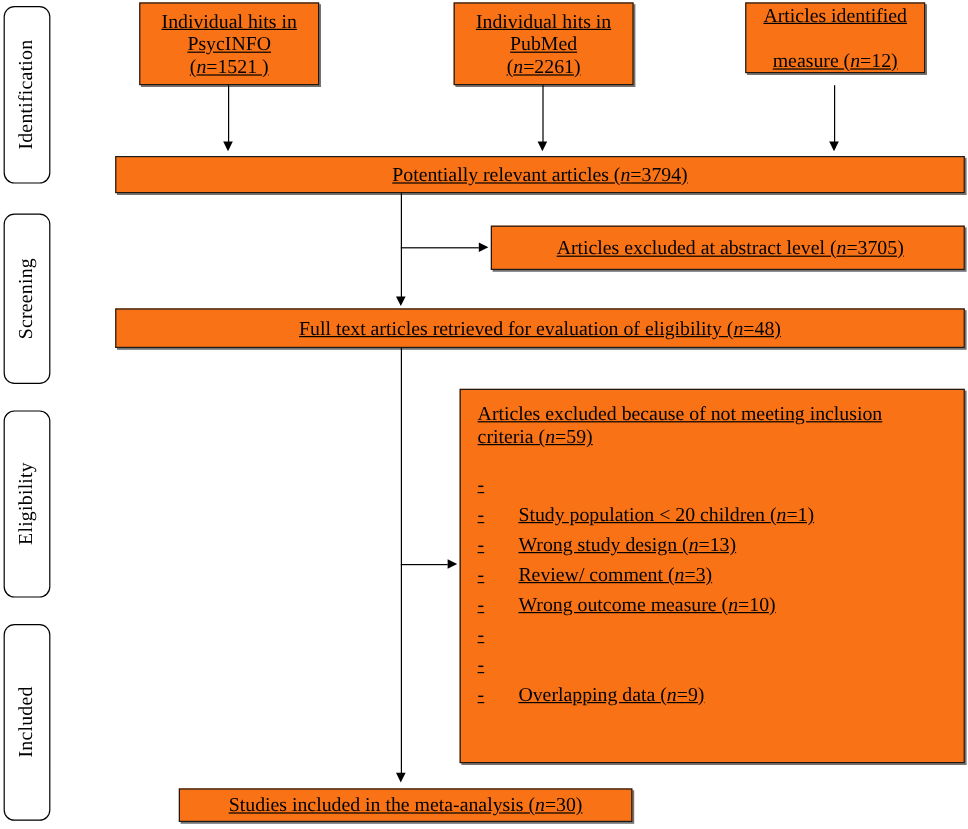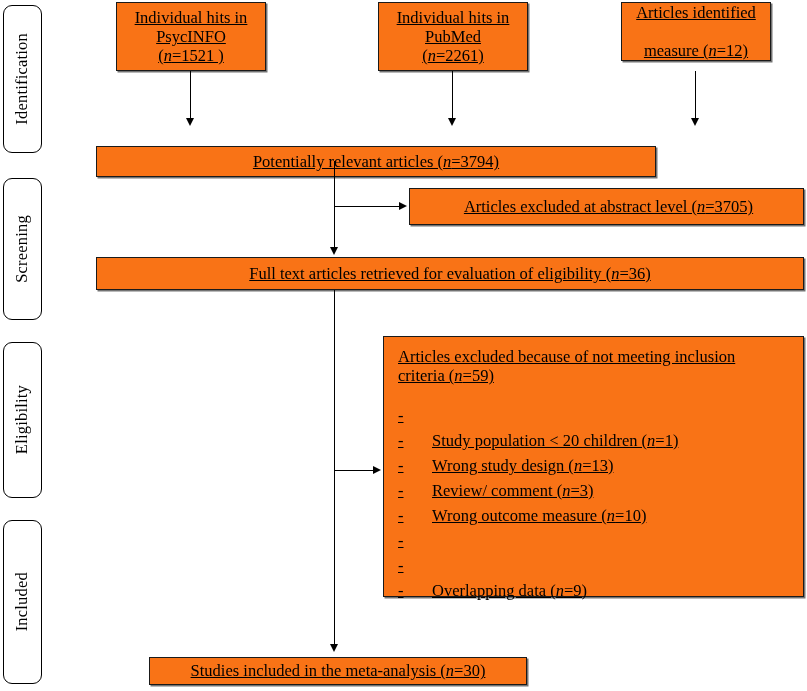--- a/index.html
+++ b/index.html
@@ -153,51 +153,51 @@
 
   <div class="vline" style="left:190px; top:71px; height:48px;"></div>
   <div class="arrow-down" style="left:186px; top:118px;"></div>
 
   <div class="vline" style="left:452px; top:71px; height:48px;"></div>
   <div class="arrow-down" style="left:448px; top:118px;"></div>
 
   <div class="vline" style="left:695px; top:71px; height:48px;"></div>
   <div class="arrow-down" style="left:691px; top:118px;"></div>
 
-  <div class="box center" style="left:96px; top:146px; width:560px; height:31px;">
+  <div class="box center" style="left:96px; top:130px; width:708px; height:31px;">
     <div class="txt">
       <span>Potentially relevant articles (</span><em class="n">n</em><span>=3794)</span>
     </div>
   </div>
 
   <div class="vline" style="left:334px; top:161px; height:87px;"></div>
   <div class="arrow-down" style="left:330px; top:247px;"></div>
 
   <div class="hline" style="left:334px; top:206px; width:65px;"></div>
   <div class="arrow-right" style="left:399px; top:202px;"></div>
 
   <div class="box leftal" style="left:409px; top:188px; width:395px; height:37px;">
     <div class="txt" style="padding-left:10px;">
       <span>Articles excluded at abstract level (</span><em class="n">n</em><span>=3705)</span>
     </div>
   </div>
 
   <div class="box center" style="left:96px; top:257px; width:708px; height:33px;">
     <div class="txt">
-      <span>Full text articles retrieved for evaluation of eligibility (</span><em class="n">n</em><span>=36)</span>
+      <span>Full text articles retrieved for evaluation of eligibility (</span><em class="n">n</em><span>=48)</span>
     </div>
   </div>
 
   <div class="vline" style="left:334px; top:290px; height:355px;"></div>
   <div class="arrow-down" style="left:330px; top:644px;"></div>
 
   <div class="hline" style="left:334px; top:470px; width:39px;"></div>
   <div class="arrow-right" style="left:373px; top:466px;"></div>
 
-  <div class="box" style="left:383px; top:336px; width:421px; height:261px;">
+  <div class="box" style="left:383px; top:324px; width:421px; height:312px;">
     <div class="excl-inner">
       <div class="excl-head">
         <span>Articles excluded because of not meeting inclusion</span><br>
         <span>criteria (</span><em class="n">n</em><span>=59)</span>
       </div>
       <ul class="excl-list">
         <li>
           <span class="dash">-</span>
         </li>
         <li>

